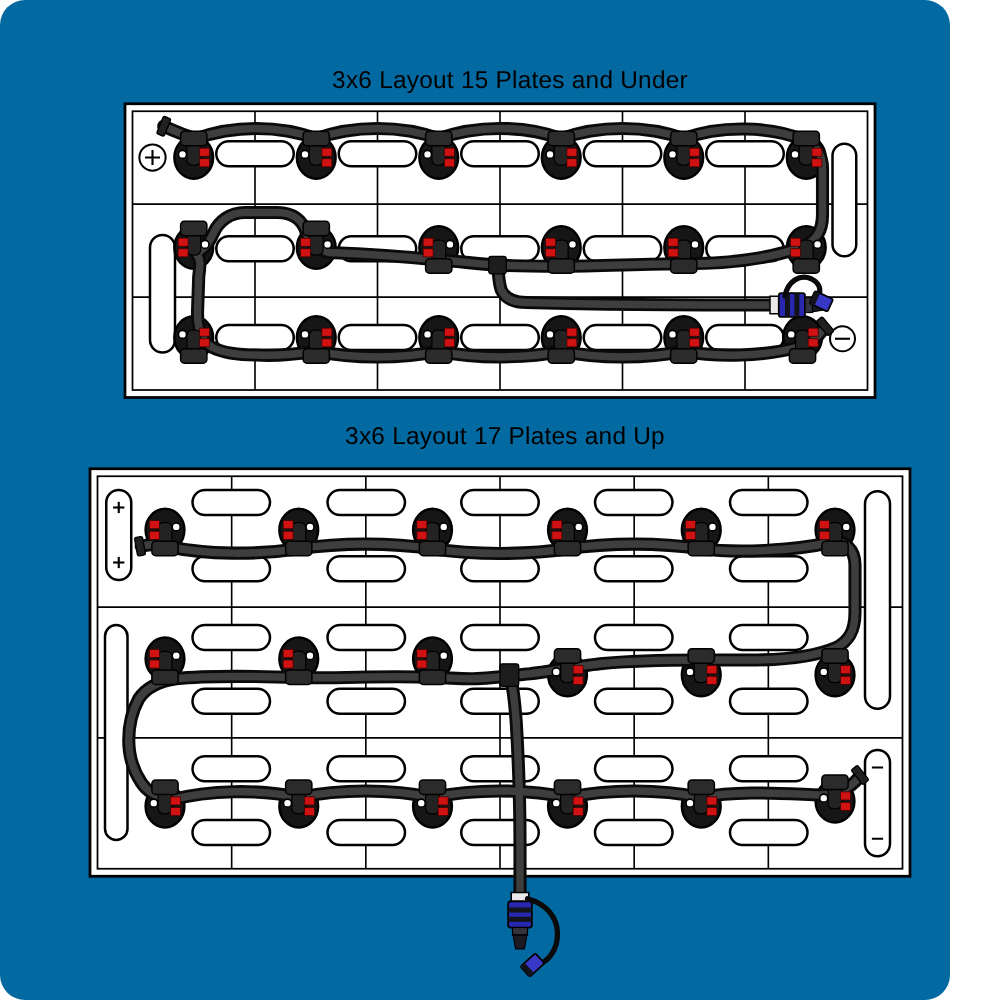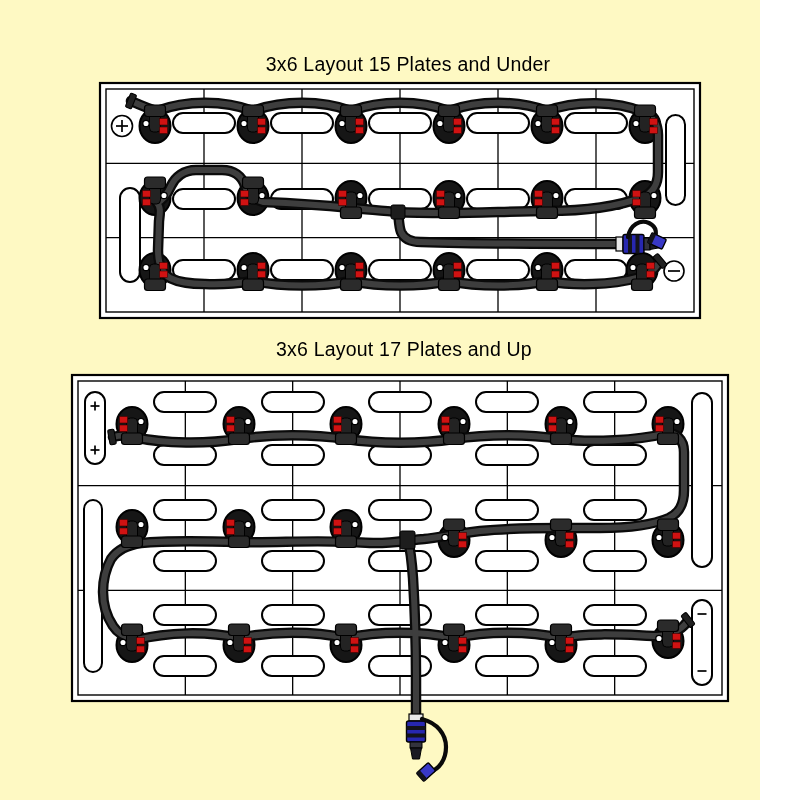--- a/index.html
+++ b/index.html
@@ -1,17 +1,17 @@
 <!DOCTYPE html>
 <html><head>
 <meta charset="utf-8">
 <style>
   html,body{margin:0;padding:0;background:#ffffff;}
-  .stage{position:relative;width:760px;height:800px;background:#fef9c3;overflow:hidden;
-         font-family:"Liberation Sans",sans-serif;}
+  .stage{position:relative;width:760px;height:800px;background:#0369a1;overflow:hidden;
+         font-family:"Liberation Sans",sans-serif;border-radius:20px;}
   .diagram-title{position:absolute;width:800px;text-align:center;color:#000;
                  font-size:19.5px;letter-spacing:.2px;line-height:1.1;}
   #title-1{top:54px;left:8px;}
   #title-2{top:339px;left:4px;}
   svg{position:absolute;left:0;top:0;}
 </style>
 </head>
 <body>
 
 <div class="stage">

